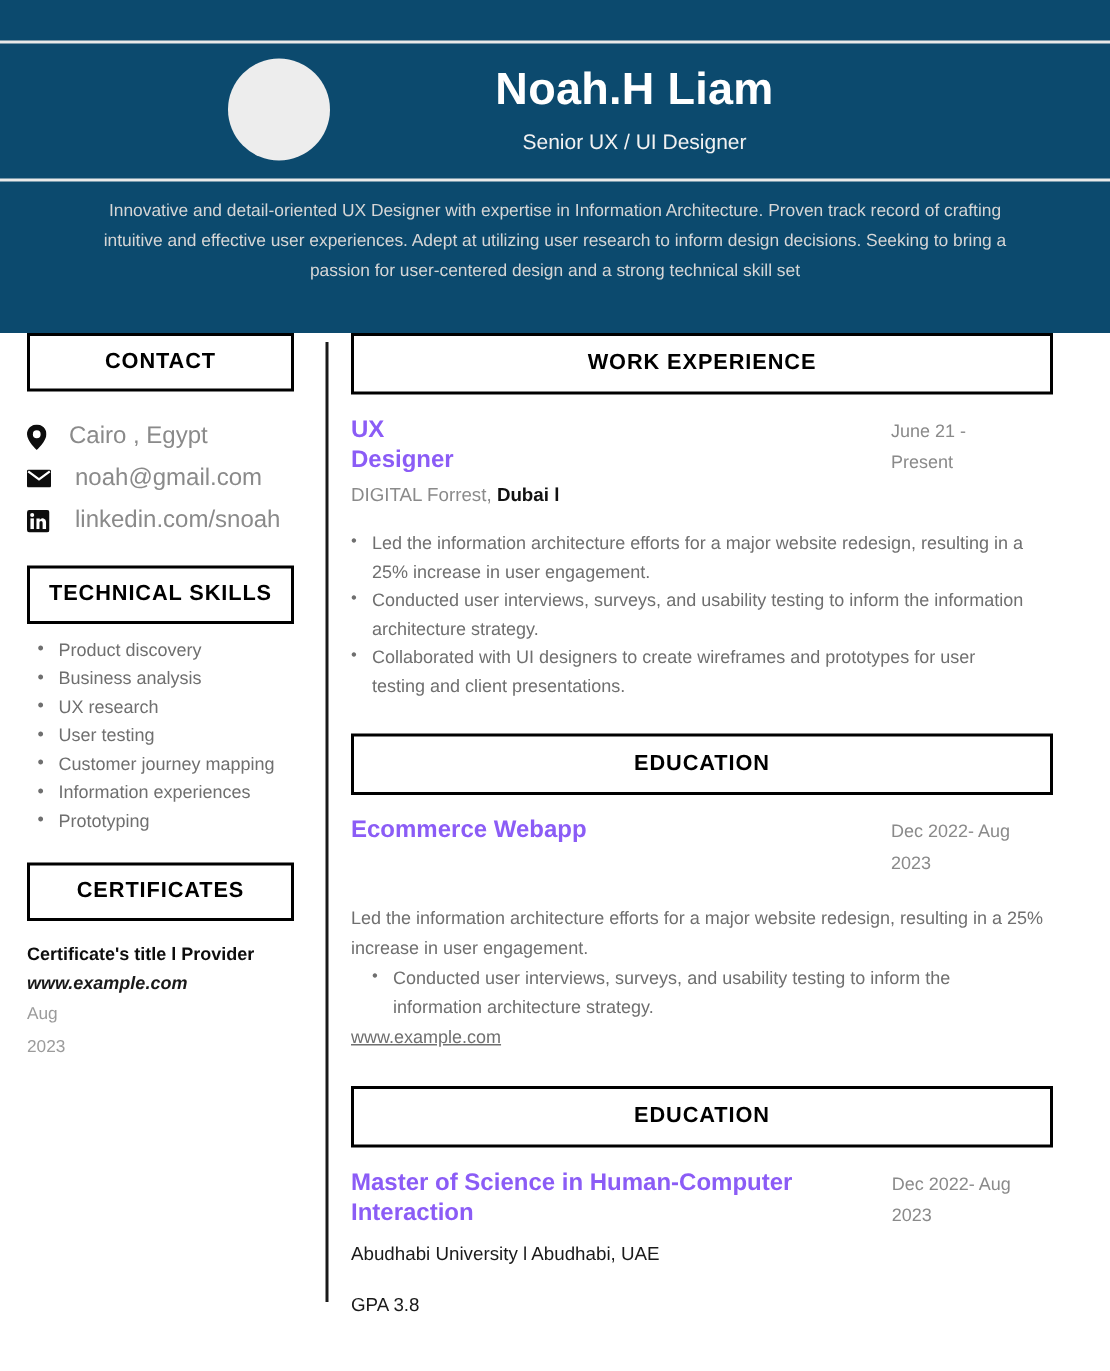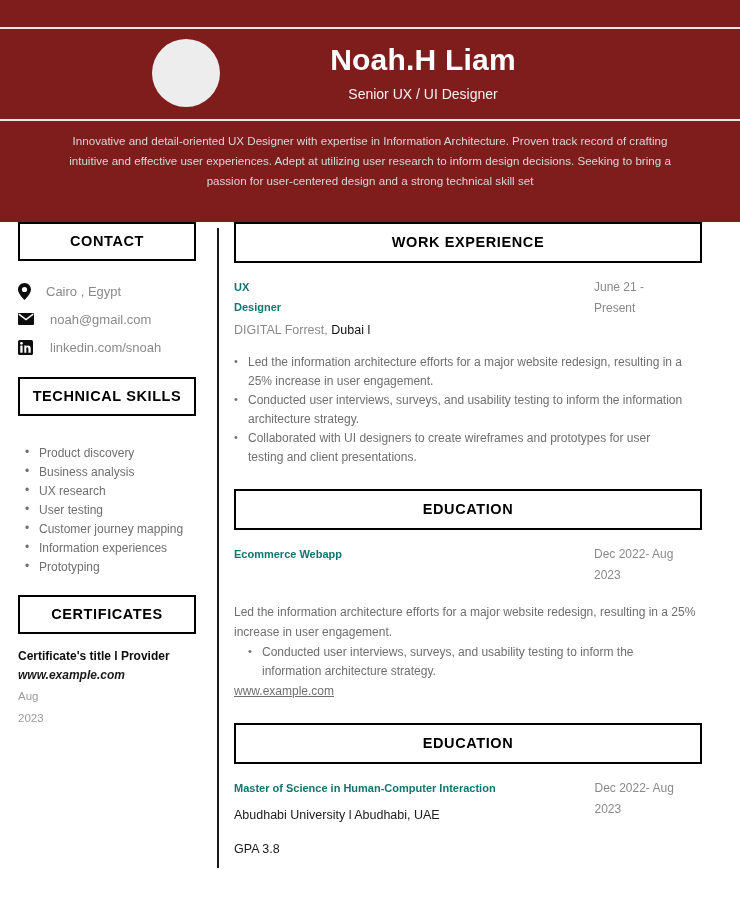--- a/index.html
+++ b/index.html
@@ -9,21 +9,21 @@
     font-family:"Liberation Sans", sans-serif;
     -webkit-font-smoothing:antialiased;
   }
   .page { position:relative; width:740px; height:914px; overflow:hidden; background:#fff; }
 
   
   .header {
     position:relative;
     width:740px;
     height:222px;
-    background:#7f1d1d;
+    background:#0c4a6e;
   }
   .hdr-rule {
     position:absolute; left:0; width:740px; height:2px;
     background:#e9e9e9;
   }
   .hdr-rule.top { top:27px; }
   .hdr-rule.bottom { top:119px; }
 
   .identity {
     position:absolute; top:28px; left:0; width:740px; height:90px;
@@ -102,27 +102,27 @@
     display:flex; align-items:center;
     height:28px;
   }
   .contact-row .ico {
     width:22px; flex:0 0 22px;
     display:flex; align-items:center; justify-content:flex-start;
     color:#0d0d0d;
   }
   .contact-row .ico svg { display:block; }
   .contact-row .txt {
-    font-size:13px; color:#8a8a8a; margin-left:6px;
+    font-size:16px; color:#8a8a8a; margin-left:6px;
     white-space:nowrap;
   }
   .contact-row.mail .txt, .contact-row.linked .txt { margin-left:10px; }
 
   
-  .skill-list { margin-top:28px; padding-left:6px; }
+  .skill-list { margin-top:8px; padding-left:6px; }
   .skill-item {
     position:relative;
     font-size:12px; color:#6f6f6f;
     line-height:19px; padding-left:15px;
     margin-bottom:0px;
   }
   .skill-item::before {
     content:"•"; position:absolute; left:1px; top:-1px;
     font-size:12px; color:#6f6f6f;
   }
@@ -131,24 +131,24 @@
   .cert-block { margin-top:13px; }
   .cert-title { font-size:12px; font-weight:bold; color:#0d0d0d; line-height:18px; }
   .cert-url { font-size:12px; font-style:italic; font-weight:bold; color:#1a1a1a; line-height:20px; }
   .cert-date { font-size:11.5px; color:#9b9b9b; line-height:22px; }
 
   
   .entry { position:relative; margin-top:14px; }
   .entry-head { display:flex; justify-content:space-between; align-items:flex-start; }
   .entry-left { width:310px; }
   .entry-role {
-    font-size:11px; font-weight:bold; color:#0f766e; line-height:20px;
+    font-size:16px; font-weight:bold; color:#8b5cf6; line-height:20px;
   }
   .entry-org { font-size:12.5px; color:#8a8a8a; line-height:21px; margin-top:3px; }
-  .entry-org b { color:#111; font-weight:normal; }
+  .entry-org b { color:#111; font-weight:bold; }
   .entry-org .plain { color:#111; }
   .entry-date {
     width:110px; text-align:left;
     font-size:12px; color:#8a8a8a; line-height:21px;
     padding-left:2px;
   }
 
   .bullets { margin-top:12px; }
   .bullet {
     position:relative; padding-left:14px;

